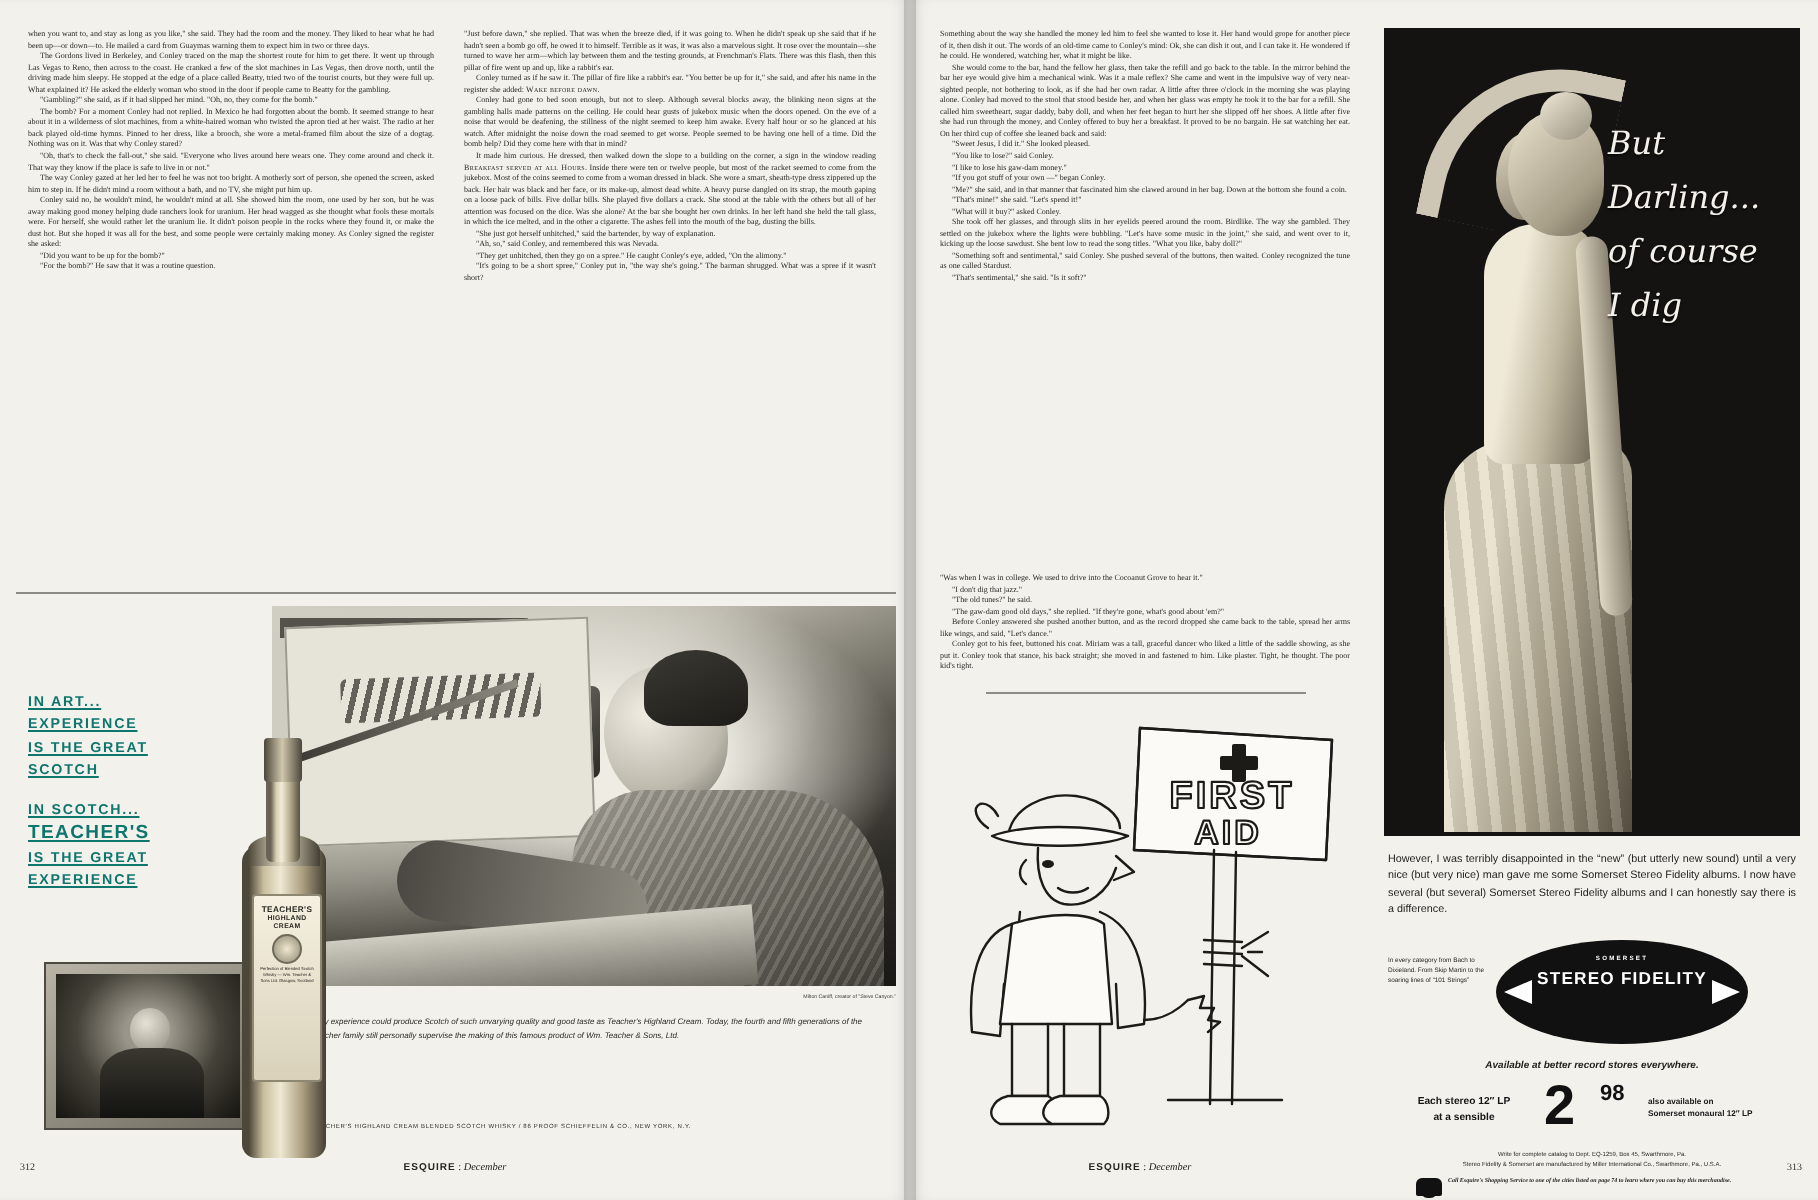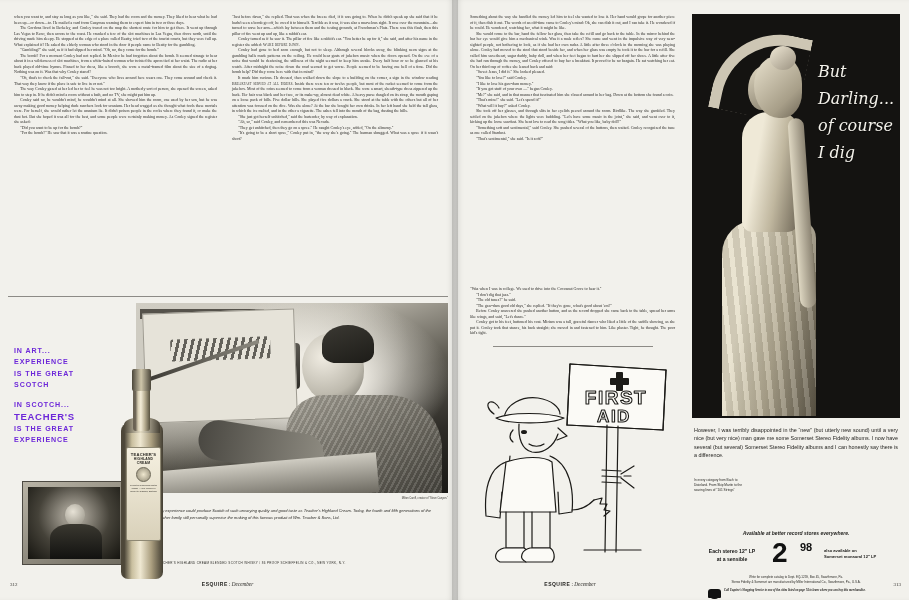--- a/index.html
+++ b/index.html
@@ -33,21 +33,21 @@
   #c3{left:470px;top:14px;width:205px;}
   #c4{left:470px;top:286px;width:205px;}
 
   .rule{position:absolute;height:0;border-top:.6px solid #8d8b86;}
   #rule-left{left:8px;top:296px;width:440px;}
   #rule-c4{left:493px;top:346px;width:160px;}
 
   
   #teachers-ad{position:absolute;left:8px;top:303px;width:440px;height:285px;}
   #teachers-head{position:absolute;left:6px;top:43px;width:118px;
-     font-family:"Liberation Sans",sans-serif;color:#6d28d9;}
+     font-family:"Liberation Sans",sans-serif;color:#0f766e;text-decoration:underline;}
   #teachers-head .l1{font-size:7.1px;line-height:11.4px;font-weight:700;letter-spacing:.9px;}
   #teachers-head .blk2{margin-top:8px;}
   #teachers-head .big{font-size:9.5px;font-weight:700;letter-spacing:.7px;line-height:12.6px;}
 
   
   #teachers-photo{position:absolute;left:128px;top:0px;width:312px;height:190px;
      background:
        radial-gradient(ellipse at 58% 40%, #efece4 0 16%, rgba(239,236,228,0) 52%),
        radial-gradient(ellipse at 20% 25%, #cfccc2 0 22%, rgba(207,204,194,0) 60%),
        linear-gradient(160deg,#d8d4ca 0%,#b5b1a6 28%,#5c5950 55%,#2e2c27 78%,#191815 100%);
@@ -149,21 +149,21 @@
      background:linear-gradient(100deg,#efe9d7 0 30%,#c0b79f 62%,#6f6757 100%);}
   #st-skirt{position:absolute;left:24px;top:198px;width:94px;height:196px;border-radius:34px 18px 0 0;
      background:
        repeating-linear-gradient(84deg, rgba(255,255,255,.14) 0 5px, rgba(0,0,0,.10) 5px 12px),
        linear-gradient(100deg,#e6dfc9 0 26%,#b5ac94 58%,#5d5647 100%);}
   #st-arm2{position:absolute;left:96px;top:96px;width:16px;height:190px;border-radius:10px;
      background:linear-gradient(90deg,#ded7c2,#8b8372);transform:rotate(-4deg);}
 
   #som-script{position:absolute;left:112px;top:44px;width:92px;
      font-family:"DejaVu Serif",serif;font-style:italic;color:#f3f1ea;
-     font-size:16px;line-height:27px;text-shadow:0 1px 1px rgba(0,0,0,.6);margin-left:14px;}
+     font-size:16px;line-height:27px;text-shadow:0 1px 1px rgba(0,0,0,.6);}
 
   #som-copy{position:absolute;left:4px;top:418px;width:204px;
      font-family:"Liberation Sans",sans-serif;font-size:5.4px;line-height:8.3px;
      color:#1f1e1b;text-align:justify;}
 
   #som-side{position:absolute;left:4px;top:470px;width:48px;
      font-family:"Liberation Sans",sans-serif;font-size:3.2px;line-height:4.8px;color:#272622;}
 
   #som-logo{position:absolute;left:58px;top:462px;width:126px;height:52px;
      background:#111;border-radius:50%/50%;color:#fff;text-align:center;overflow:hidden;}
@@ -398,20 +398,26 @@
         <div>But</div>
         <div>Darling...</div>
         <div>of course</div>
         <div>I dig</div>
       </div>
     </div>
 
     <div id="som-copy">However, I was terribly disappointed in the “new” (but utterly new sound) until a very nice (but very nice) man gave me some Somerset Stereo Fidelity albums. I now have several (but several) Somerset Stereo Fidelity albums and I can honestly say there is a difference.</div>
     <div id="som-side">In every category from Bach to Dixieland. From Skip Martin to the soaring lines of “101 Strings”</div>
 
+    <div id="som-logo">
+      <div class="lg1">SOMERSET</div>
+      <div class="lg2">STEREO FIDELITY</div>
+      <div class="fin finL"></div>
+      <div class="fin finR"></div>
+    </div>
 
     <div id="som-avail">Available at better record stores everywhere.</div>
 
     <div id="price-row">
       <div id="price-left">
         <div>Each stereo 12″ LP</div>
         <div>at a sensible</div>
       </div>
       <div id="price-big">2</div>
       <div id="price-cents">98</div>

